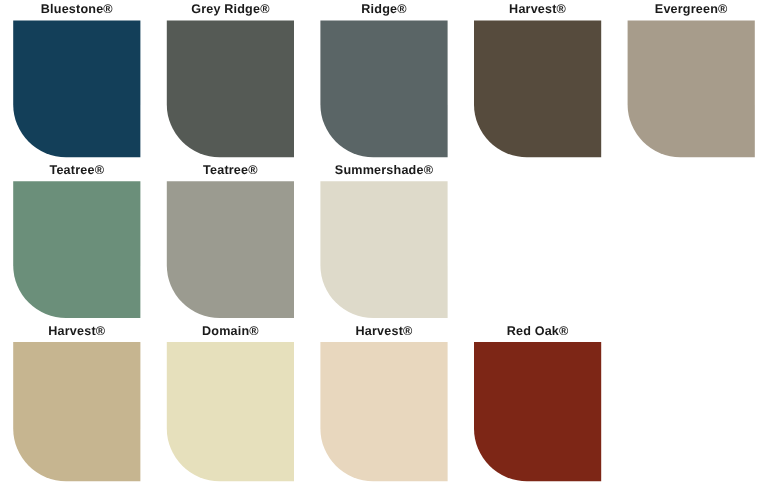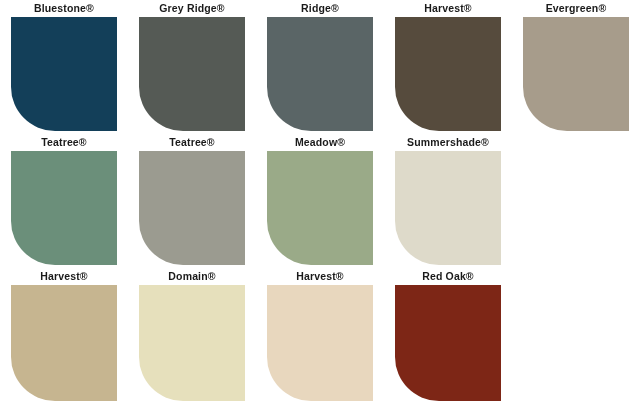--- a/index.html
+++ b/index.html
@@ -93,24 +93,20 @@
   <div class="swatch-row row-2">
     <div class="swatch-cell">
       <div class="swatch-label">Teatree®</div>
       <div class="swatch-chip" style="background: rgb(107, 143, 122);"></div>
     </div>
     <div class="swatch-cell">
       <div class="swatch-label">Teatree®</div>
       <div class="swatch-chip" style="background: rgb(155, 155, 144);"></div>
     </div>
     <div class="swatch-cell">
-      <div class="swatch-label">Meadow®</div>
-      <div class="swatch-chip" style="background: rgb(154, 170, 136);"></div>
-    </div>
-    <div class="swatch-cell">
       <div class="swatch-label">Summershade®</div>
       <div class="swatch-chip" style="background: rgb(222, 218, 202);"></div>
     </div>
   </div>
 
   <div class="swatch-row row-3">
     <div class="swatch-cell">
       <div class="swatch-label">Harvest®</div>
       <div class="swatch-chip" style="background: rgb(198, 181, 144);"></div>
     </div>

